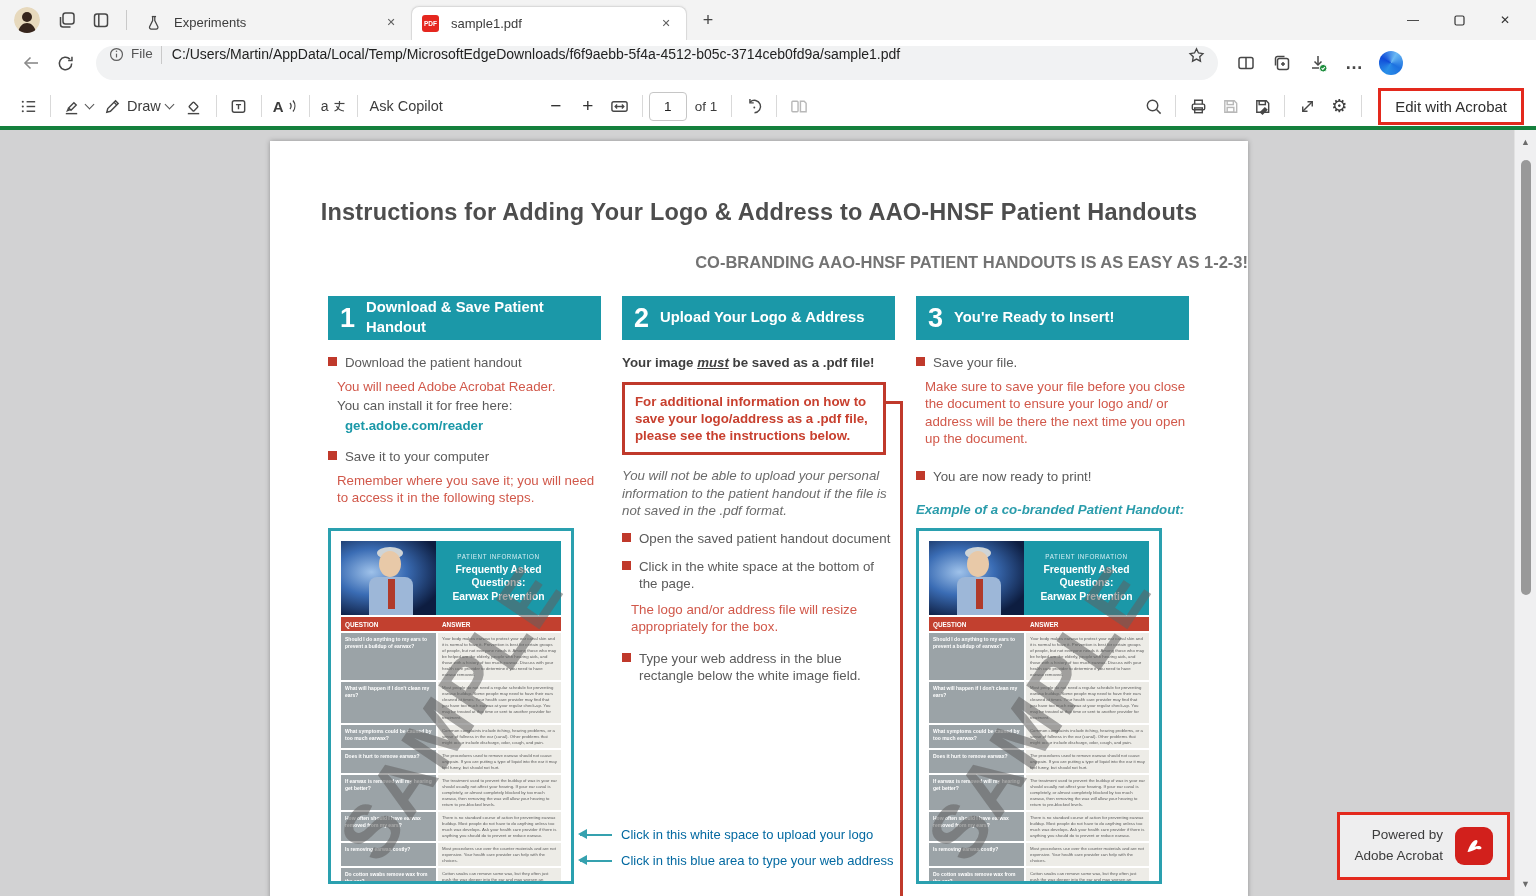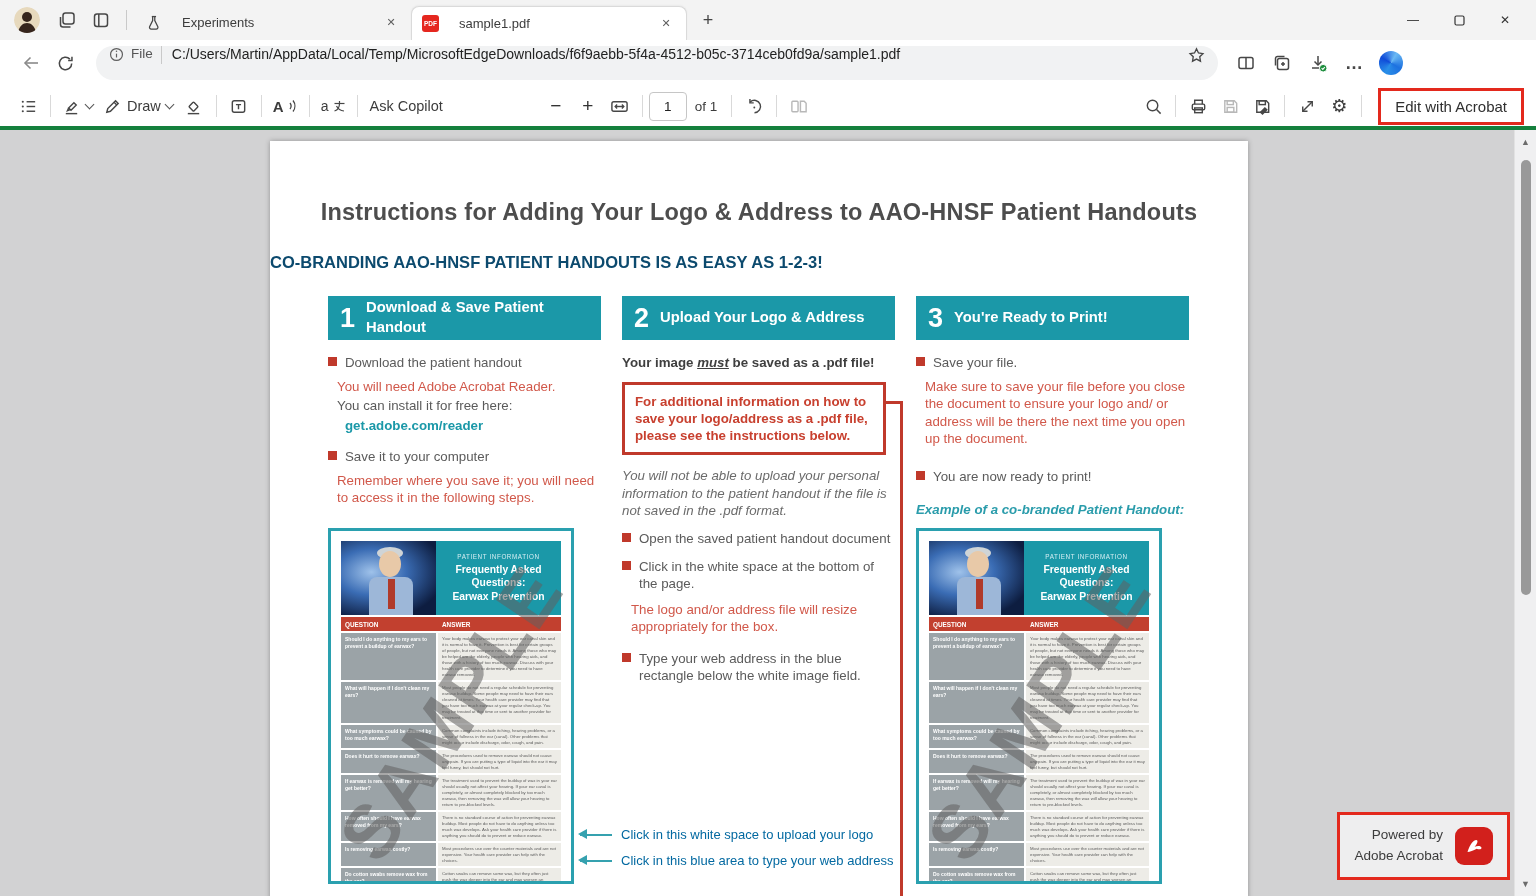--- a/index.html
+++ b/index.html
@@ -8,21 +8,21 @@
   .ico { display:inline-flex; align-items:center; justify-content:center; }
   svg { display:block; }
   .vsep { width:1px; height:22px; background:#d9d9d9; margin:0 6px; }
 
   
   .tabstrip { position:absolute; top:0; left:0; right:0; height:40px; background:#f3f3f3;
     display:flex; align-items:center; padding:0 8px; }
   .avatar { width:26px; height:26px; border-radius:50%; overflow:hidden; margin:0 10px 0 6px; }
   .chromebtn { width:34px; height:34px; border-radius:6px; display:flex; align-items:center; justify-content:center; }
   .tsep { width:1px; height:20px; background:#c9c9c9; margin:0 8px; }
-  .tab { height:34px; margin-top:5px; display:flex; align-items:center; gap:20px; padding:0 10px;
+  .tab { height:34px; margin-top:5px; display:flex; align-items:center; gap:12px; padding:0 10px;
     width:276px; font-size:13px; color:#3c3c3c; border-radius:8px 8px 0 0; }
   .tab.active { background:#fff; border:1px solid #dadada; border-bottom:none; box-shadow:0 -1px 2px rgba(0,0,0,.04); }
   .tab .close { margin-left:auto; font-size:11px; color:#5f5f5f; width:20px; height:20px;
     display:flex; align-items:center; justify-content:center; border-radius:4px; }
   .pdfico { width:17px; height:17px; background:#e5271f; border-radius:3px; color:#fff;
     font-size:6.5px; font-weight:bold; display:flex; align-items:center; justify-content:center; flex:none; }
   .newtab { font-size:18px; color:#444; width:30px; height:30px; display:flex; align-items:center;
     justify-content:center; margin-left:6px; }
   .wincontrols { margin-left:auto; display:flex; }
   .winbtn { width:46px; height:38px; display:flex; align-items:center; justify-content:center;
@@ -58,22 +58,22 @@
   .editacro { margin-left:10px; border:3px solid #e3291d; background:#fff; padding:7px 14px;
     font-size:15px; color:#2f2f2f; white-space:nowrap; }
 
   
   .viewer { position:absolute; top:130px; left:0; right:0; bottom:0; background:#d2d2d3; overflow:hidden; }
   .page { position:absolute; left:270px; top:11px; width:978px; height:760px; background:#fff;
     box-shadow:0 0 5px rgba(0,0,0,.3); }
 
   .doctitle { position:absolute; top:58px; left:0; right:0; text-align:center;
     font-size:23.5px; font-weight:bold; color:#4d4d4d; letter-spacing:.2px; }
-  .docsub { position:absolute; top:112px; left:0; right:0; text-align:left;
-    font-size:16.5px; font-weight:bold; color:#0c4a6e; }
+  .docsub { position:absolute; top:112px; left:0; right:0; text-align:right;
+    font-size:16.5px; font-weight:bold; color:#737373; }
 
   .col { position:absolute; top:155px; width:273px; font-size:13.3px; color:#5b5b5b; line-height:1.32; }
   .stephead { background:#1b98a8; color:#fff; height:44px; display:flex; align-items:center;
     padding:0 12px; gap:11px; margin-bottom:14px; }
   .stepnum { font-size:27px; font-weight:bold; line-height:1; }
   .steptitle { font-size:14.8px; font-weight:bold; }
   .bullet { display:flex; gap:8px; margin:10px 0 6px; }
   .sq { flex:none; width:9px; height:9px; background:#c0392b; margin-top:3px; }
   .note { margin:2px 0 2px 9px; }
   .red { color:#d1584a; }
@@ -430,21 +430,21 @@
       <div class="note red" style="margin-top:8px;">The logo and/or address file will resize appropriately for the box.</div>
       <div class="bullet" style="margin-top:14px;">
           <span class="sq"></span>
           <span>Type your web address in the blue rectangle below the white image field.</span>
         </div>
     </div>
 
     <div class="col" style="left:646px;">
       <div class="stephead">
         <span class="stepnum">3</span>
-        <span class="steptitle">You're Ready to Print!</span>
+        <span class="steptitle">You're Ready to Insert!</span>
       </div>
       <div class="bullet">
           <span class="sq"></span>
           <span>Save your file.</span>
         </div>
       <div class="note red">Make sure to save your file before you close the document to ensure your logo and/ or address will be there the next time you open up the document.</div>
       <div class="bullet" style="margin-top:20px;">
           <span class="sq"></span>
           <span>You are now ready to print!</span>
         </div>

